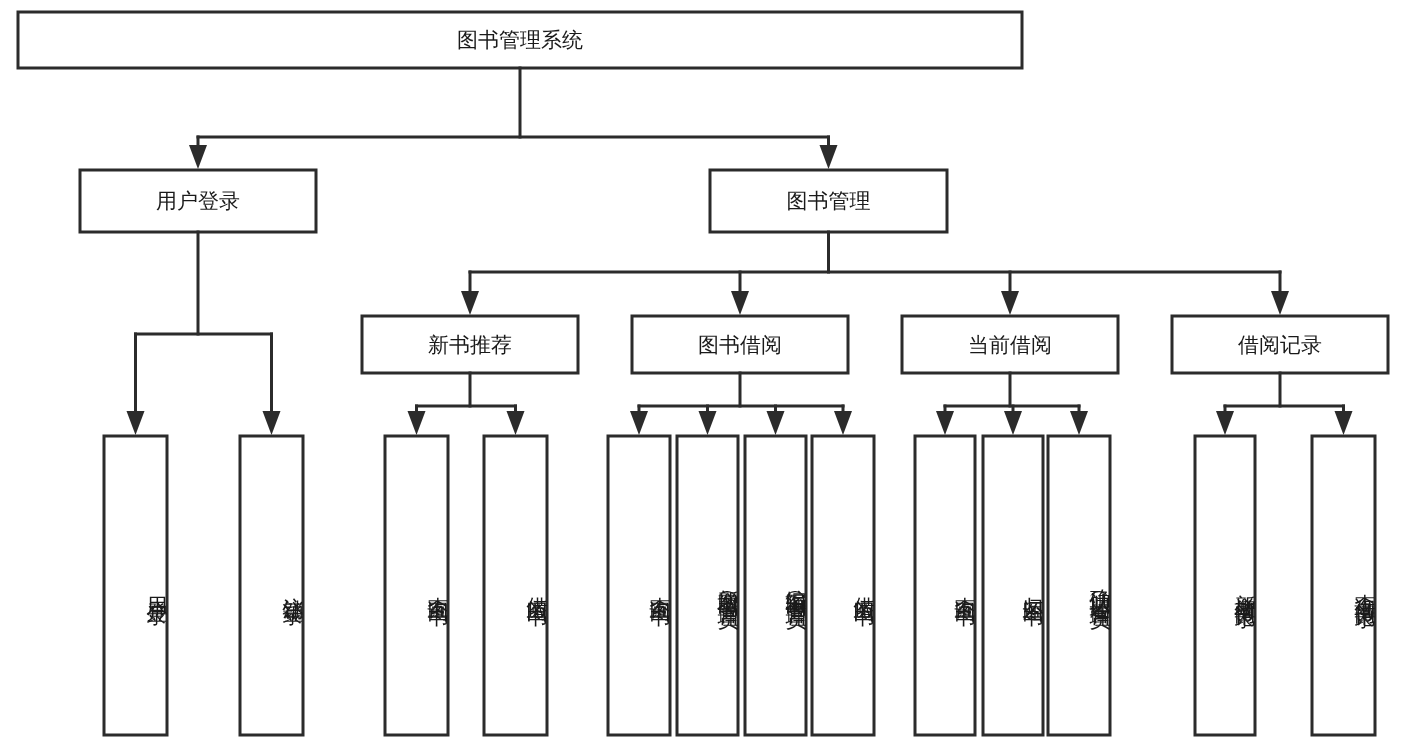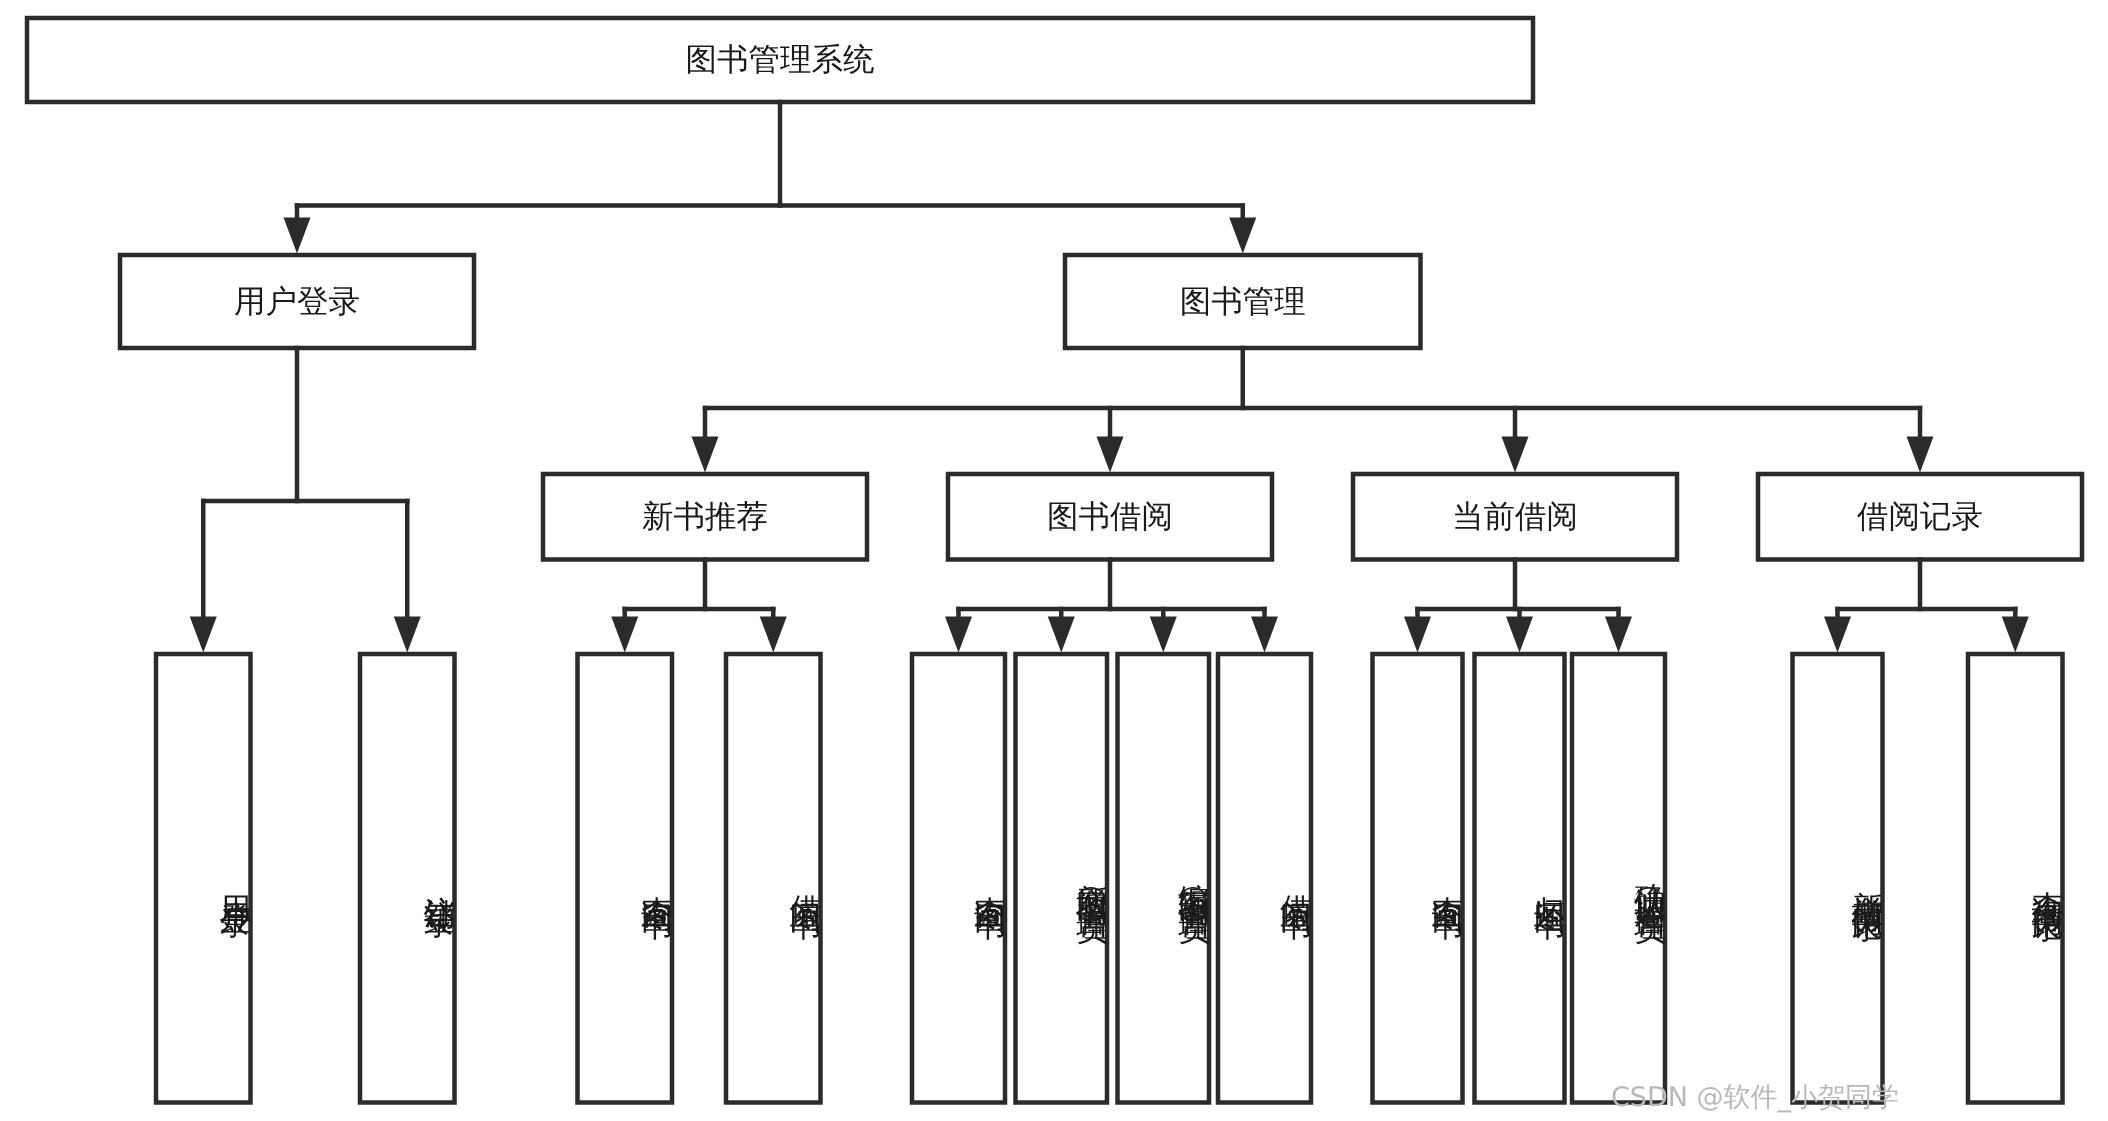--- a/index.html
+++ b/index.html
@@ -233,14 +233,13 @@
       <div class="node-label-v" style="left: 1048px; top: 444px; width: 62px; height: 283px;">
         <span>确认归还（管理员）</span>
       </div>
       <div class="node-label-v" style="left: 1195px; top: 444px; width: 60px; height: 283px;">
         <span>新增借阅记录</span>
       </div>
       <div class="node-label-v" style="left: 1312px; top: 444px; width: 63px; height: 283px;">
         <span>查询借阅记录</span>
       </div>
     </div>
-  <div class="watermark">CSDN @软件_小贺同学</div>
 </div>
 
 </body></html>

